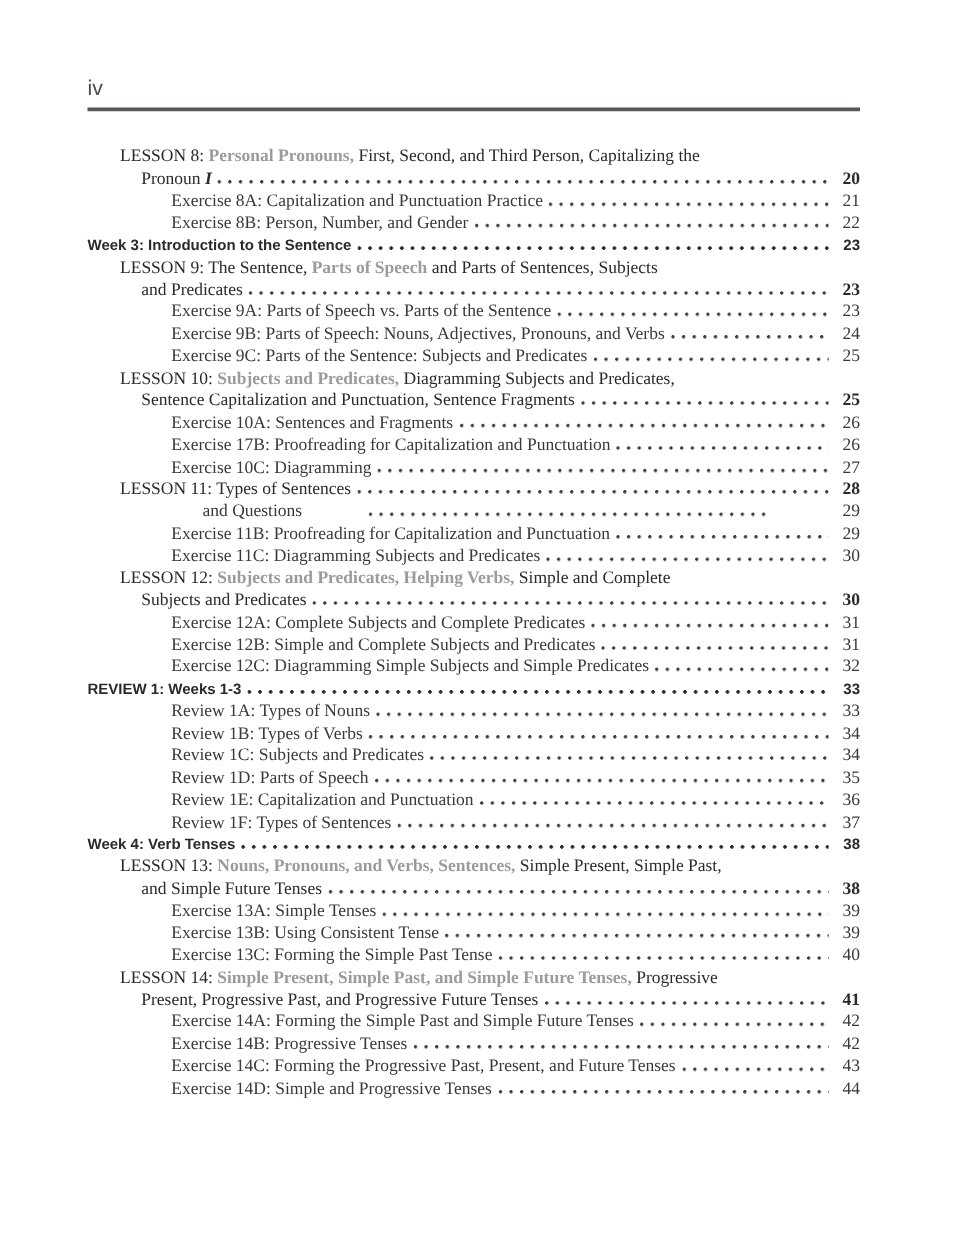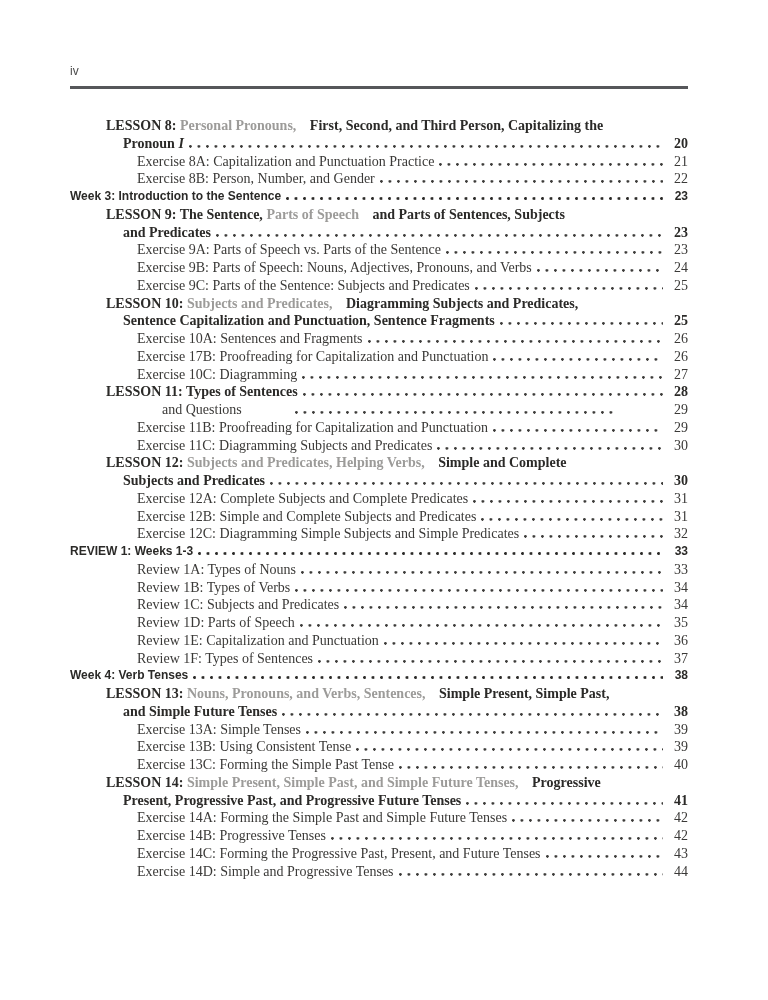--- a/index.html
+++ b/index.html
@@ -9,40 +9,40 @@
     --rule:#56575a;
   }
   *{margin:0;padding:0;box-sizing:border-box;}
   html,body{background:#ffffff;}
   body{width:768px;height:1000px;overflow:hidden;
        font-family:"Liberation Serif","DejaVu Serif",serif;color:var(--body-ink);}
   .page{width:768px;height:1000px;background:#ffffff;position:relative;}
 
   .header{padding:64px 80px 0 70px;}
   .folio{font-family:"Liberation Sans","DejaVu Sans",sans-serif;
-         font-size:12px;color:#4c4c4c;line-height:14px;}
+         font-size:17px;color:#4c4c4c;line-height:14px;}
   .rule{height:3px;background:var(--rule);margin-top:8px;}
 
   .toc{padding:28px 80px 0 70px;}
 
   .row{display:flex;align-items:baseline;height:17.75px;
        font-size:14px;line-height:17.75px;white-space:pre;}
   .txt{flex:0 0 auto;white-space:pre;}
 
   
   .row.week{padding-left:0;font-family:"Liberation Sans","DejaVu Sans",sans-serif;
             font-size:12px;color:var(--ink);}
   .row.week .txt{font-weight:700;}
   .row.lesson{padding-left:26px;color:var(--ink);}
   .row.lesson2{padding-left:43px;color:var(--ink);}
   .row.exercise{padding-left:67px;}
   .row.exercise2{padding-left:92px;gap:48px;}
 
   
-  .s-b{font-weight:700;color:var(--ink);margin-left:10px;}
+  .s-b{font-weight:400;color:var(--ink);}
   .s-bi{font-weight:700;font-style:italic;color:var(--ink);}
   .s-g{font-weight:700;color:var(--gray);}
   .s-p{}
 
   
   .dots{flex:1 1 auto;min-width:14px;height:3px;margin:0 4px 0 5px;
         background-image:radial-gradient(circle at 1.4px 1.4px,#3d3c3a 1.1px,transparent 1.55px);
         background-size:8.5px 3px;background-repeat:repeat-x;background-position:left bottom;}
   .row.week .dots{background-image:radial-gradient(circle at 1.5px 1.5px,#2b2a28 1.2px,transparent 1.65px);}
 

